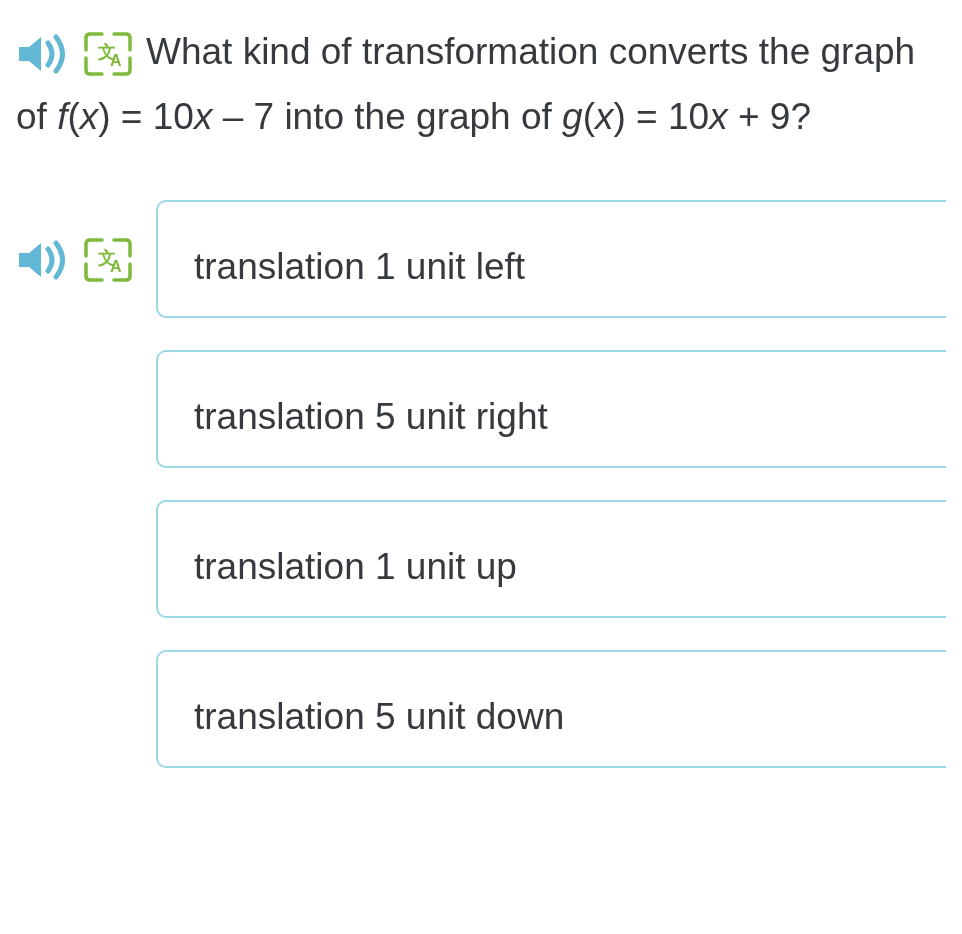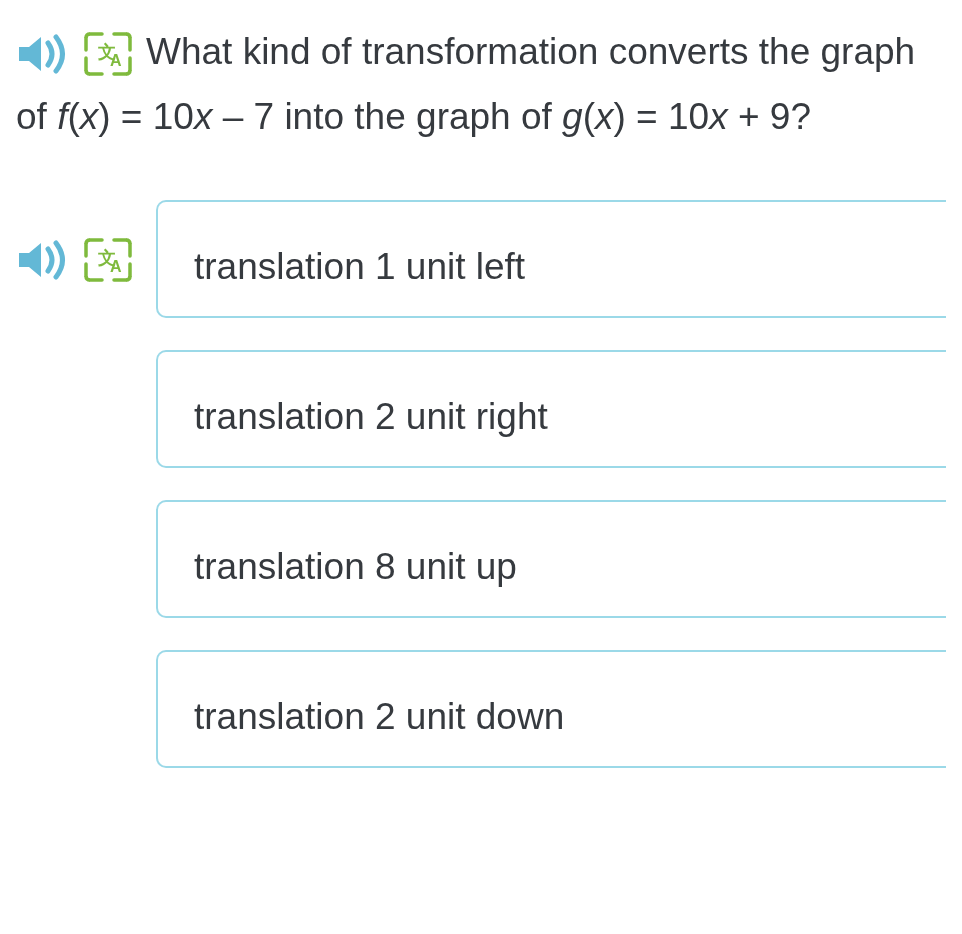--- a/index.html
+++ b/index.html
@@ -115,24 +115,24 @@
           <text x="26" y="34" font-size="16" fill="#7fba3d" font-weight="bold" font-family="Arial">A</text>
         </svg>
       </span>
     </div>
 
     <div class="options">
       <div class="option">
         <span>translation 1 unit left</span>
       </div>
       <div class="option">
-        <span>translation 2 unit right</span>
+        <span>translation 5 unit right</span>
       </div>
       <div class="option">
-        <span>translation 8 unit up</span>
+        <span>translation 1 unit up</span>
       </div>
       <div class="option">
-        <span>translation 2 unit down</span>
+        <span>translation 5 unit down</span>
       </div>
     </div>
   </div>
 
 </div>
 
 </body></html>

